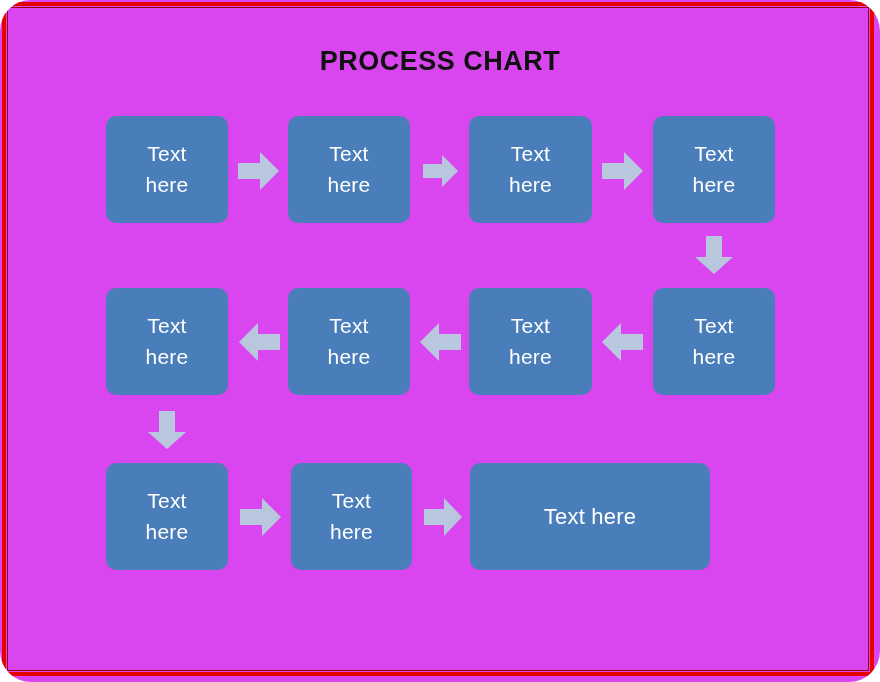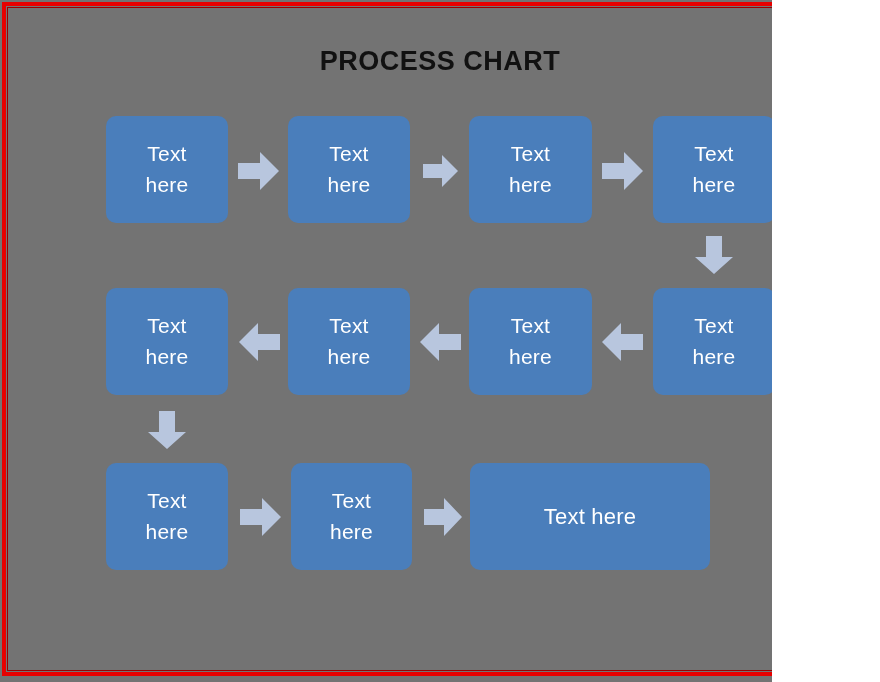--- a/index.html
+++ b/index.html
@@ -2,25 +2,26 @@
 <html><head>
 <meta charset="utf-8">
 <style>
   html, body {
     margin: 0;
     padding: 0;
     background: #ffffff;
   }
   #canvas {
     position: relative;
-    width: 772px;
+    width: 880px;
     height: 682px;
-    background: #737373;
+    background: #d946ef;
     overflow: hidden;
     font-family: "Liberation Sans", sans-serif;
+    border-radius: 31px;
   }
   
   #frame-outer {
     position: absolute;
     left: 2px;
     top: 2px;
     width: 872px;
     height: 674px;
     border: 4px solid #e60000;
     box-sizing: border-box;

